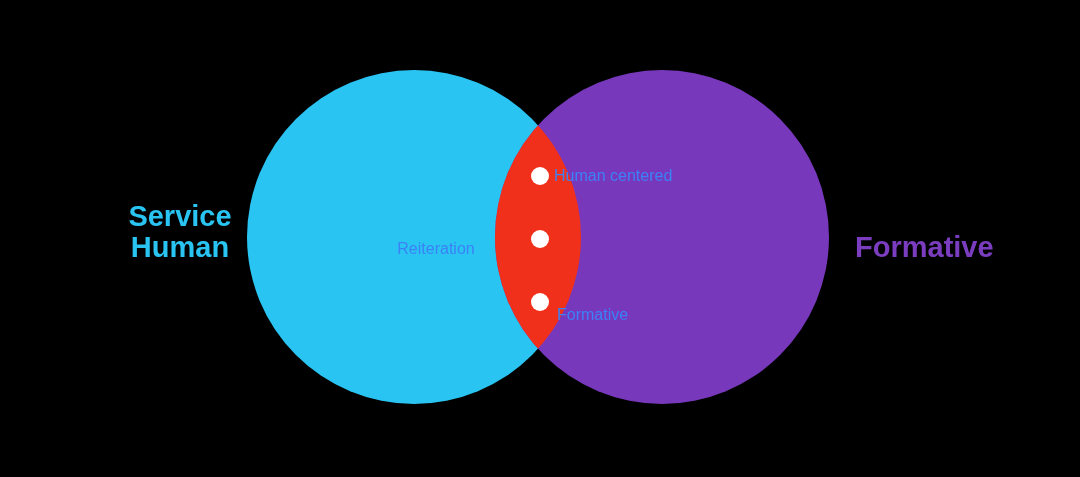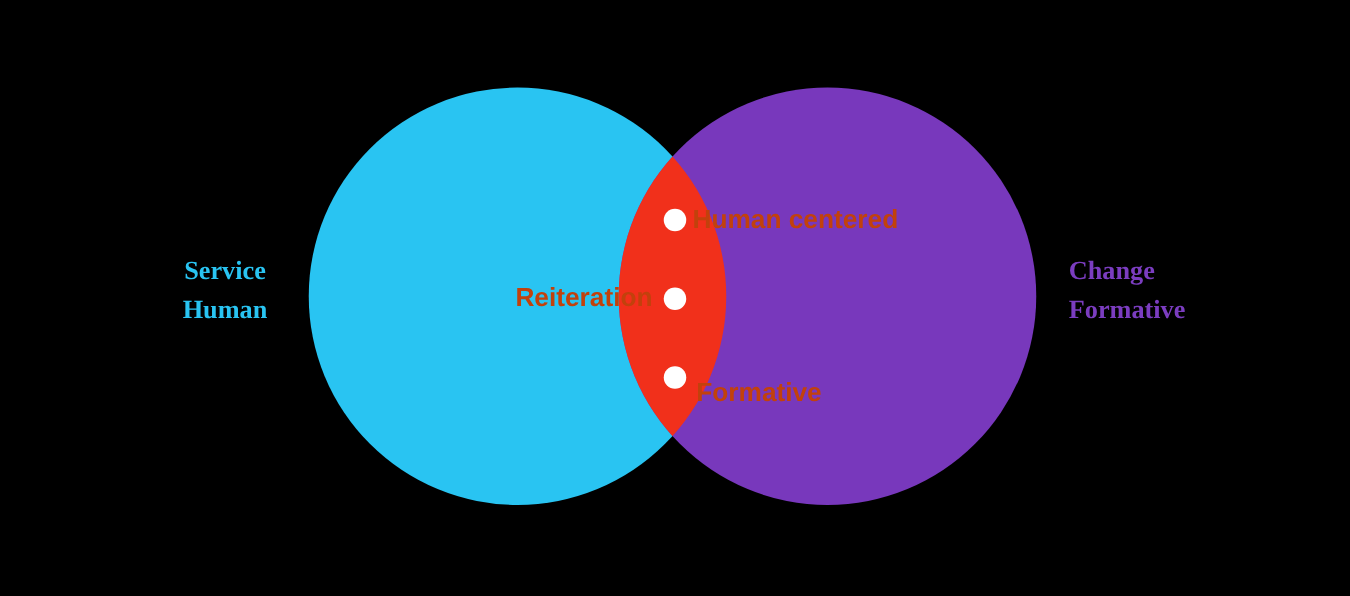--- a/index.html
+++ b/index.html
@@ -15,57 +15,56 @@
     overflow: hidden;
     font-family: "Liberation Sans", "DejaVu Sans", sans-serif;
   }
   .stage svg {
     position: absolute;
     left: 0;
     top: 0;
   }
   .circle-label {
     position: absolute;
-    font-size: 21px;
+    font-size: 29px;
     font-weight: 700;
     line-height: 31px;
     letter-spacing: 0px;
-    font-family: Liberation Serif, serif;
   }
   .label-left {
     left: 100px;
     top: 201px;
     width: 160px;
     text-align: center;
     color: #29C4F2;
   }
   .label-right {
     left: 855px;
     top: 201px;
     width: 220px;
     text-align: left;
     color: #7B3DC0;
   }
   .overlap-item {
     position: absolute;
-    color: #c2410c;
-    font-size: 21px;
-    font-weight: 700;
+    color: #3b82f6;
+    font-size: 16px;
+    font-weight: 400;
     line-height: 26px;
     white-space: nowrap;
   }
   .item-human {
     left: 554px;
     top: 163px;
   }
   .item-reiteration {
     left: 350px;
-    top: 226px;
+    top: 236px;
     width: 172px;
-    text-align: right;
+    text-align: center;
   }
   .item-formative {
     left: 557px;
     top: 288px;
     line-height: 29px;
     white-space: normal;
   }
   .item-formative .line {
     display: block;
     margin-top: 12px;
@@ -98,21 +97,21 @@
     <circle cx="540" cy="239" r="9" fill="#FFFFFF"></circle>
     <circle cx="540" cy="302" r="9" fill="#FFFFFF"></circle>
   </svg>
 
   <div class="circle-label label-left">
     <span class="line">Service</span><br>
     <span class="line">Human</span>
   </div>
 
   <div class="circle-label label-right">
-    <span class="line">Change</span><br>
+    <br>
     <span class="line">Formative</span>
   </div>
 
   <div class="overlap-item item-human">Human centered</div>
 
   <div class="overlap-item item-reiteration">Reiteration</div>
 
   <div class="overlap-item item-formative">
     <span class="line line1">Formative</span>
   </div>

